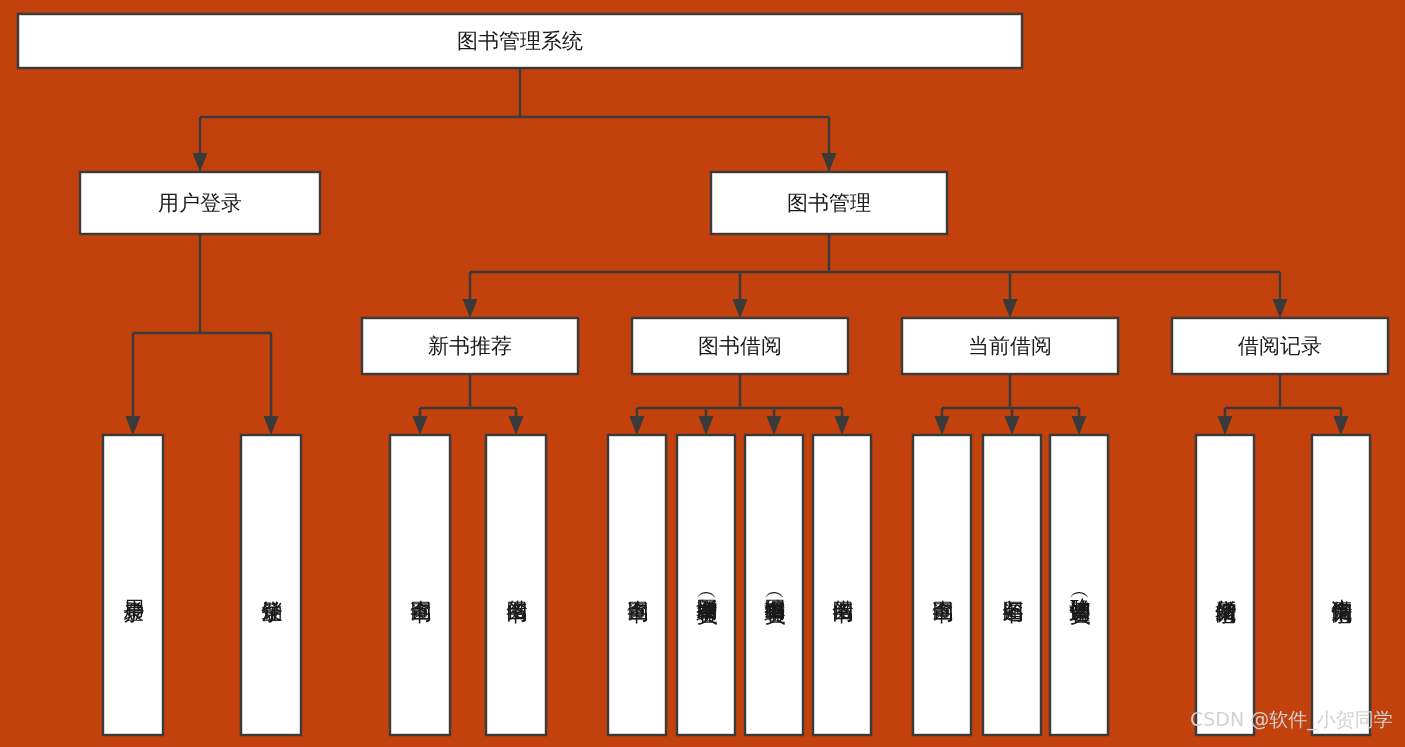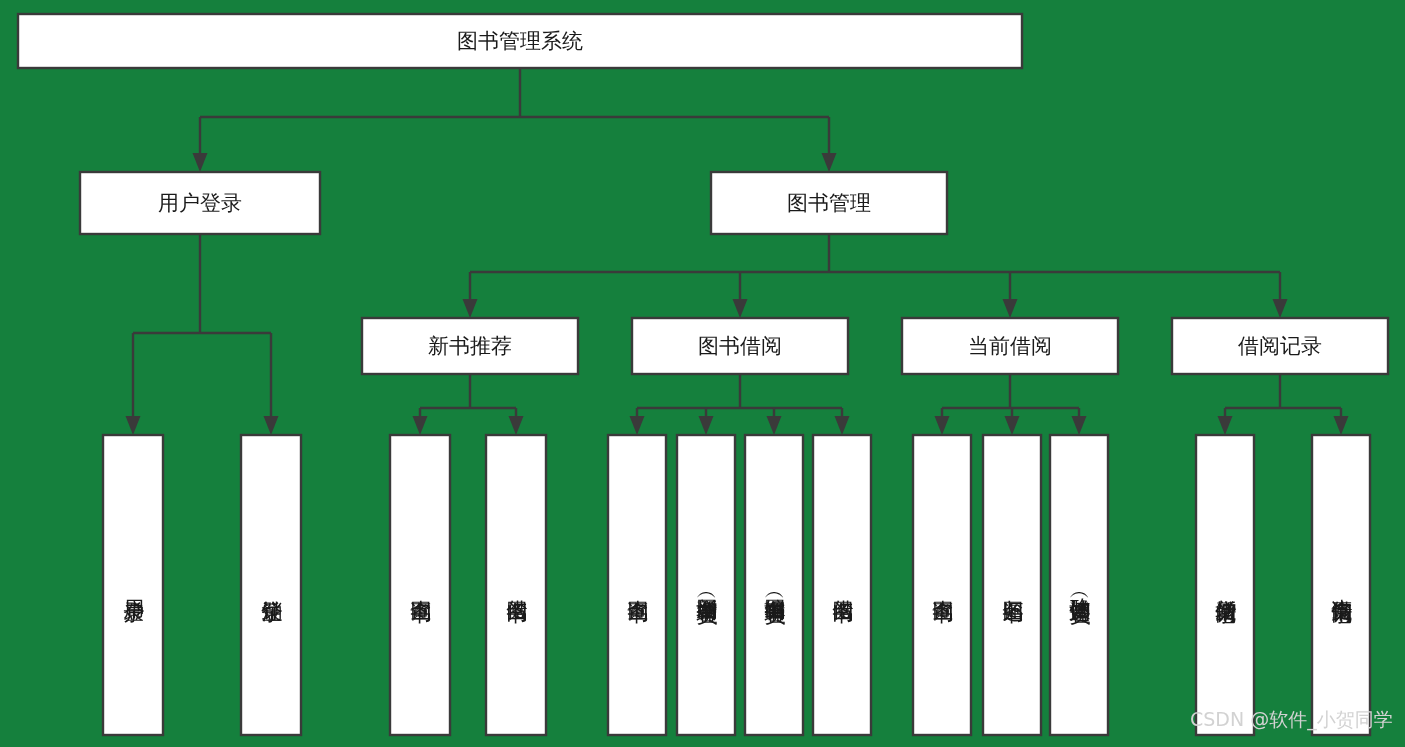--- a/index.html
+++ b/index.html
@@ -8,21 +8,21 @@
     padding: 0;
     background: #ffffff;
   }
   body {
     font-family: "DejaVu Sans", "Liberation Sans", sans-serif;
   }
   #diagram-root {
     position: relative;
     width: 1405px;
     height: 747px;
-    background: #15803d;
+    background: #c2410c;
     overflow: hidden;
   }
   svg.diagram-svg {
     position: absolute;
     left: 0;
     top: 0;
     width: 1405px;
     height: 747px;
     display: block;
   }

